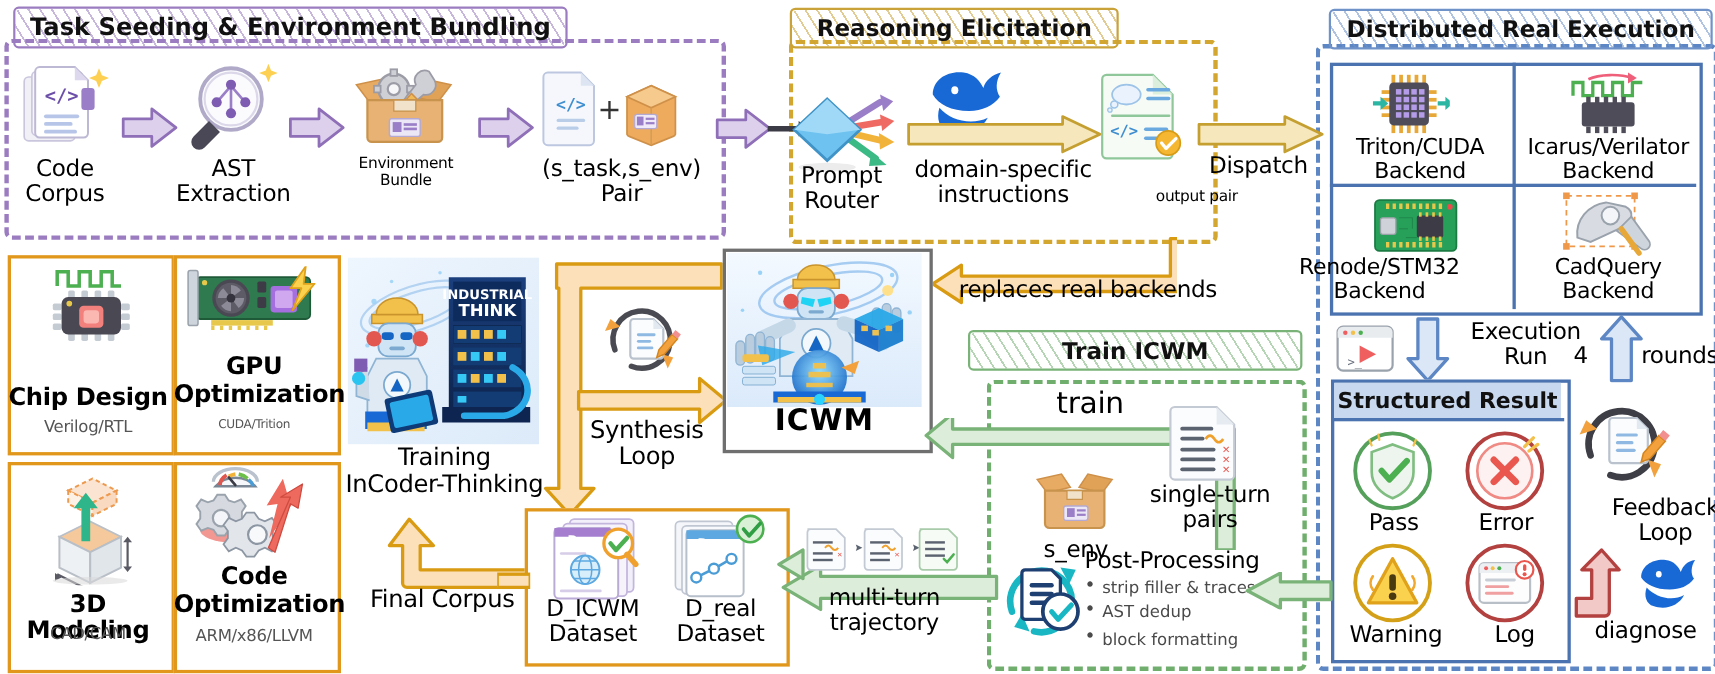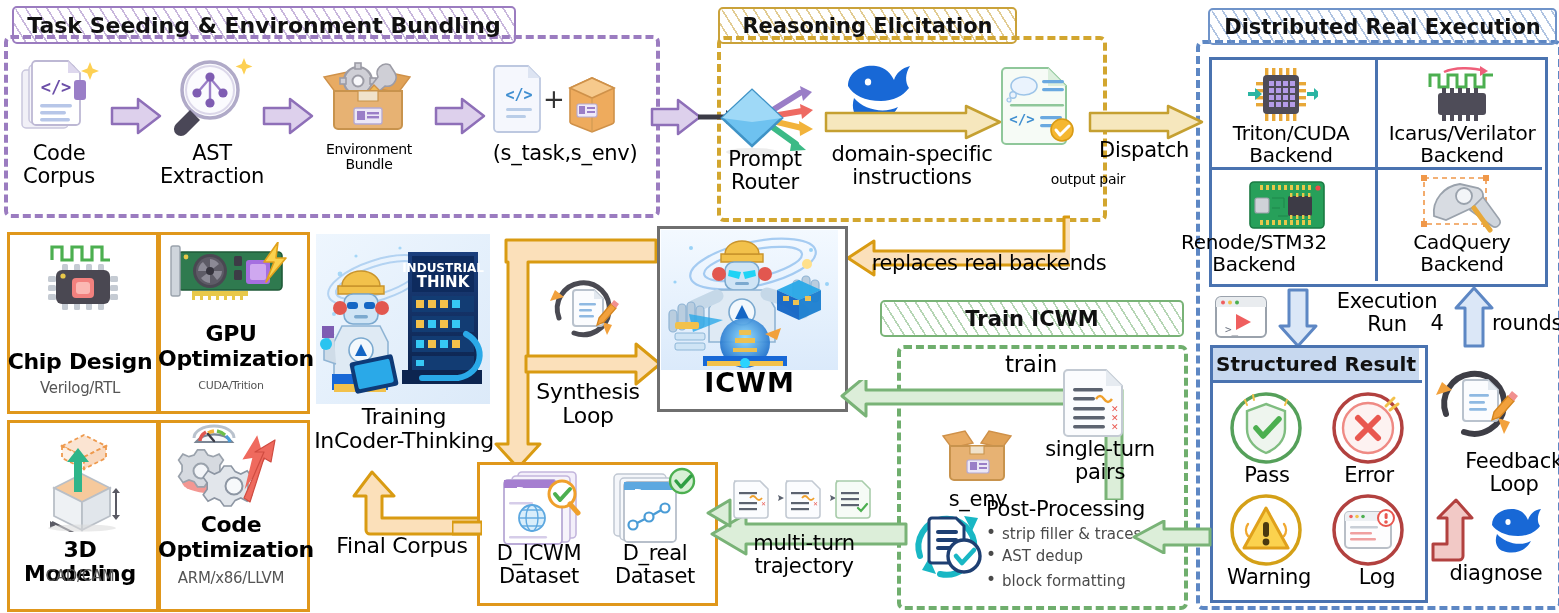--- a/index.html
+++ b/index.html
@@ -161,20 +161,21 @@
   <path d="M78 30 l22 10 22 -10 -22 -10z" fill="#f6c98c" stroke="#cf9149" stroke-width="1.6"></path>
   <path d="M100 40 v34" stroke="#d49d55" stroke-width="1.4"></path>
   <rect x="85" y="46" width="20" height="13" rx="2" fill="#efe9f8" stroke="#b4a9d2" stroke-width="1.1"></rect>
   <rect x="87" y="48" width="6" height="8" fill="#9a7ec7"></rect>
   <rect x="95" y="49" width="8" height="2" fill="#9a7ec7"></rect>
       <rect x="95" y="53" width="8" height="2" fill="#9a7ec7"></rect>
 </svg>
 </div>
 <div class="lbl" style="left:470px;top:142px;width:190px;font-size:21px;">
   <div>(s_task,s_env)</div>
+  <div>Pair</div>
 </div>
 
 <div class="ill" style="left:650px;top:98px;width:90px;height:38px;">
 <svg width="90" height="38" viewBox="0 0 90 38">
   <path d="M2 11 h26 v-9 l22 17 -22 17 v-9 h-26z" fill="#ddd0ec" stroke="#8e6fb8" stroke-width="2.5" stroke-linejoin="round"></path>
   <line x1="48" y1="19" x2="76" y2="19" stroke="#3b3b46" stroke-width="5"></line>
   <path d="M76 12 l10 7 -10 7z" fill="#3b3b46"></path>
 </svg>
 </div>
 
@@ -936,21 +937,21 @@
   <div>Dataset</div>
 </div>
 
 <div class="ill" style="left:836px;top:380px;width:292px;height:120px;">
 <svg width="292" height="120" viewBox="0 0 292 120">
   <path d="M286 0 v110 h-16 v-94 h-236 v-14 h-10 l-18 18 18 18 h10 v-14 h220 v96 h16 v-120z" fill="#dceed9" stroke="#79b377" stroke-width="3" stroke-linejoin="round" opacity="0"></path>
 
   <path d="M30 24 h240 v96 h16 v-110 h-256 v-14 l-24 20 24 20z" fill="#dceed9" stroke="#79b377" stroke-width="3" stroke-linejoin="round"></path>
 </svg>
 </div>
-<div class="lbl" style="left:976px;top:352px;width:110px;font-size:23px;">
+<div class="lbl" style="left:936px;top:352px;width:110px;font-size:27px;">
   <div>train</div>
 </div>
 
 <div class="ill" style="left:940px;top:424px;width:74px;height:62px;">
 <svg width="74" height="62" viewBox="0 0 74 62">
   <path d="M12 24 l-9 -12 22 -5 8 12z" fill="#e8ab63" stroke="#cf9149" stroke-width="1.4"></path>
   <path d="M62 24 l9 -12 -22 -5 -8 12z" fill="#e0a257" stroke="#cf9149" stroke-width="1.4"></path>
   <path d="M10 22 h54 v30 a4 4 0 0 1 -4 4 h-46 a4 4 0 0 1 -4 -4z" fill="#e7b273" stroke="#c8934d" stroke-width="2"></path>
   <path d="M30 22 h14 v8 h-14z" fill="#f0e2cb" stroke="#c8934d" stroke-width="1.1"></path>
   <rect x="27" y="36" width="22" height="13" rx="2" fill="#ece7f6" stroke="#b4a9d2" stroke-width="1.2"></rect>

